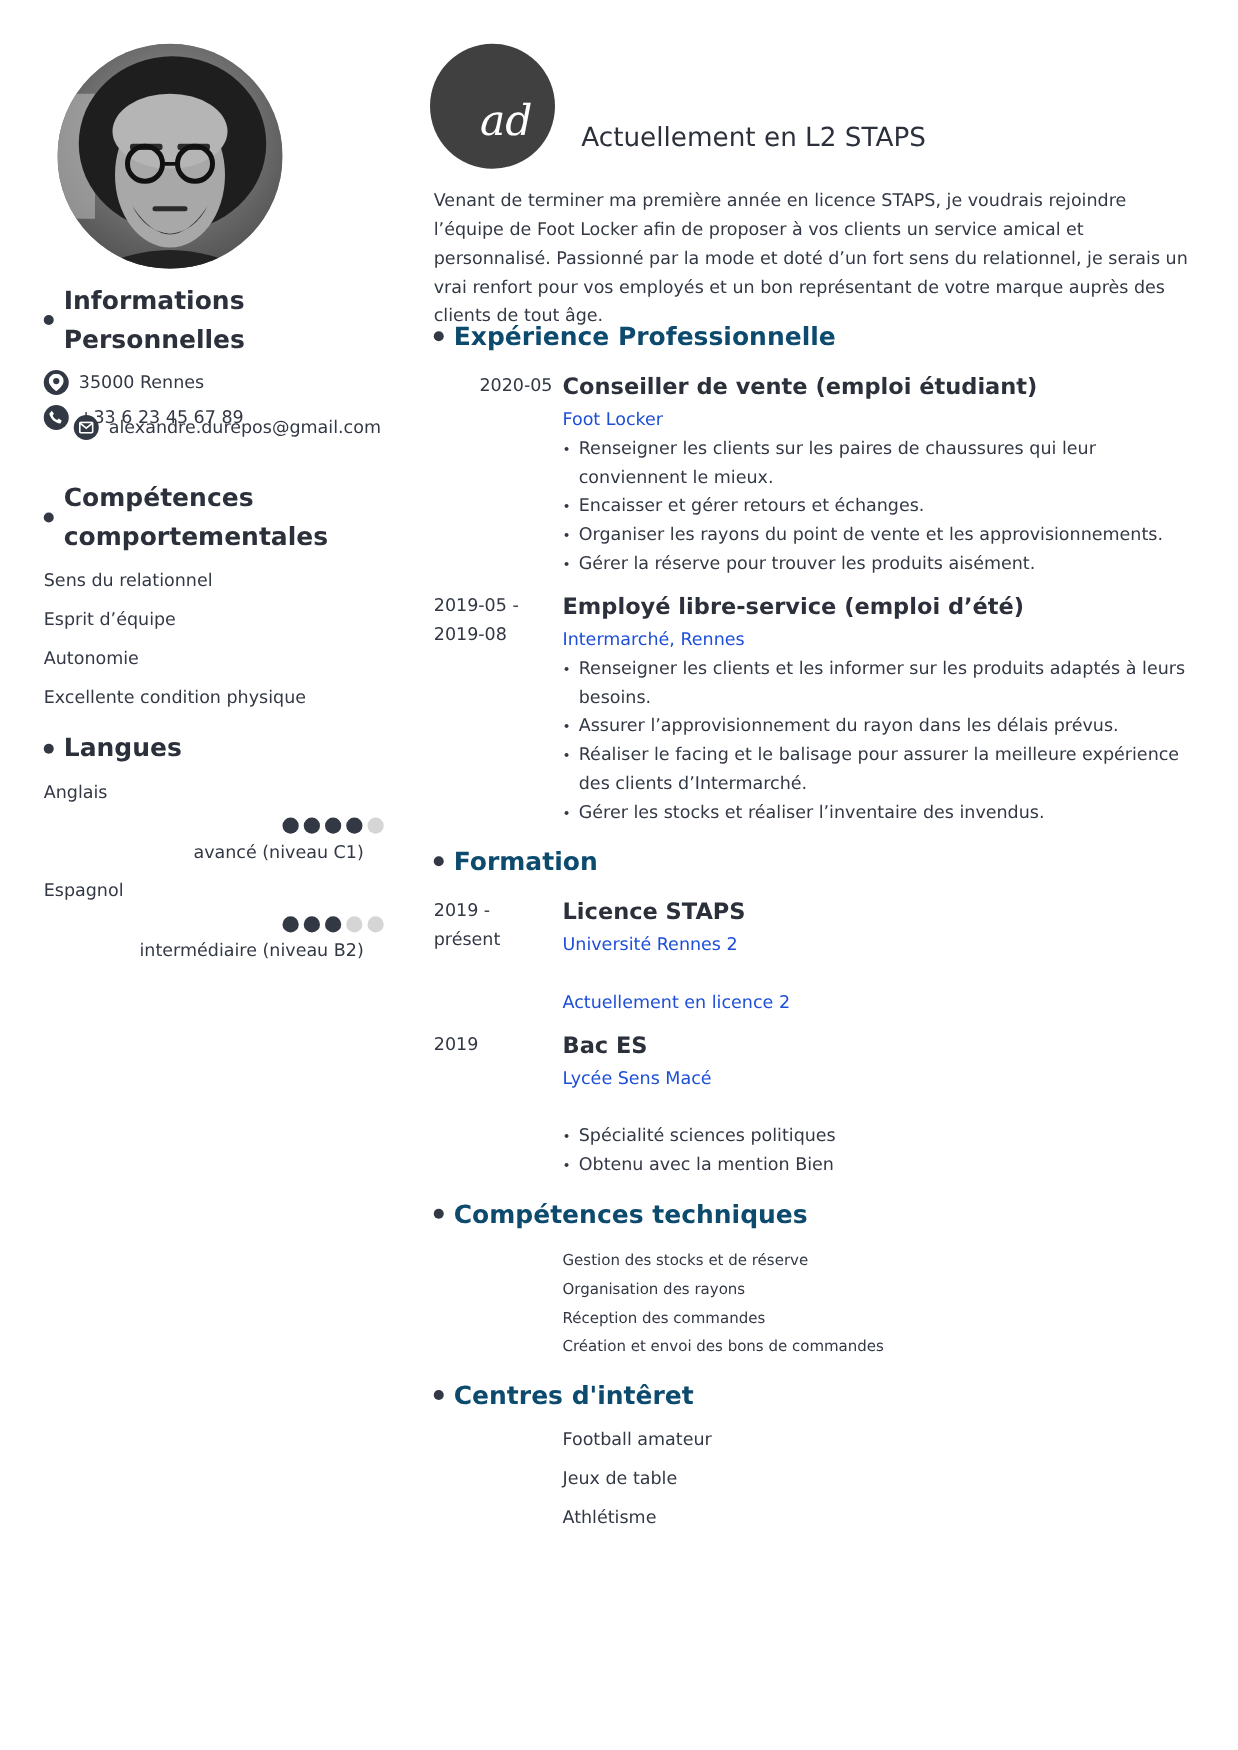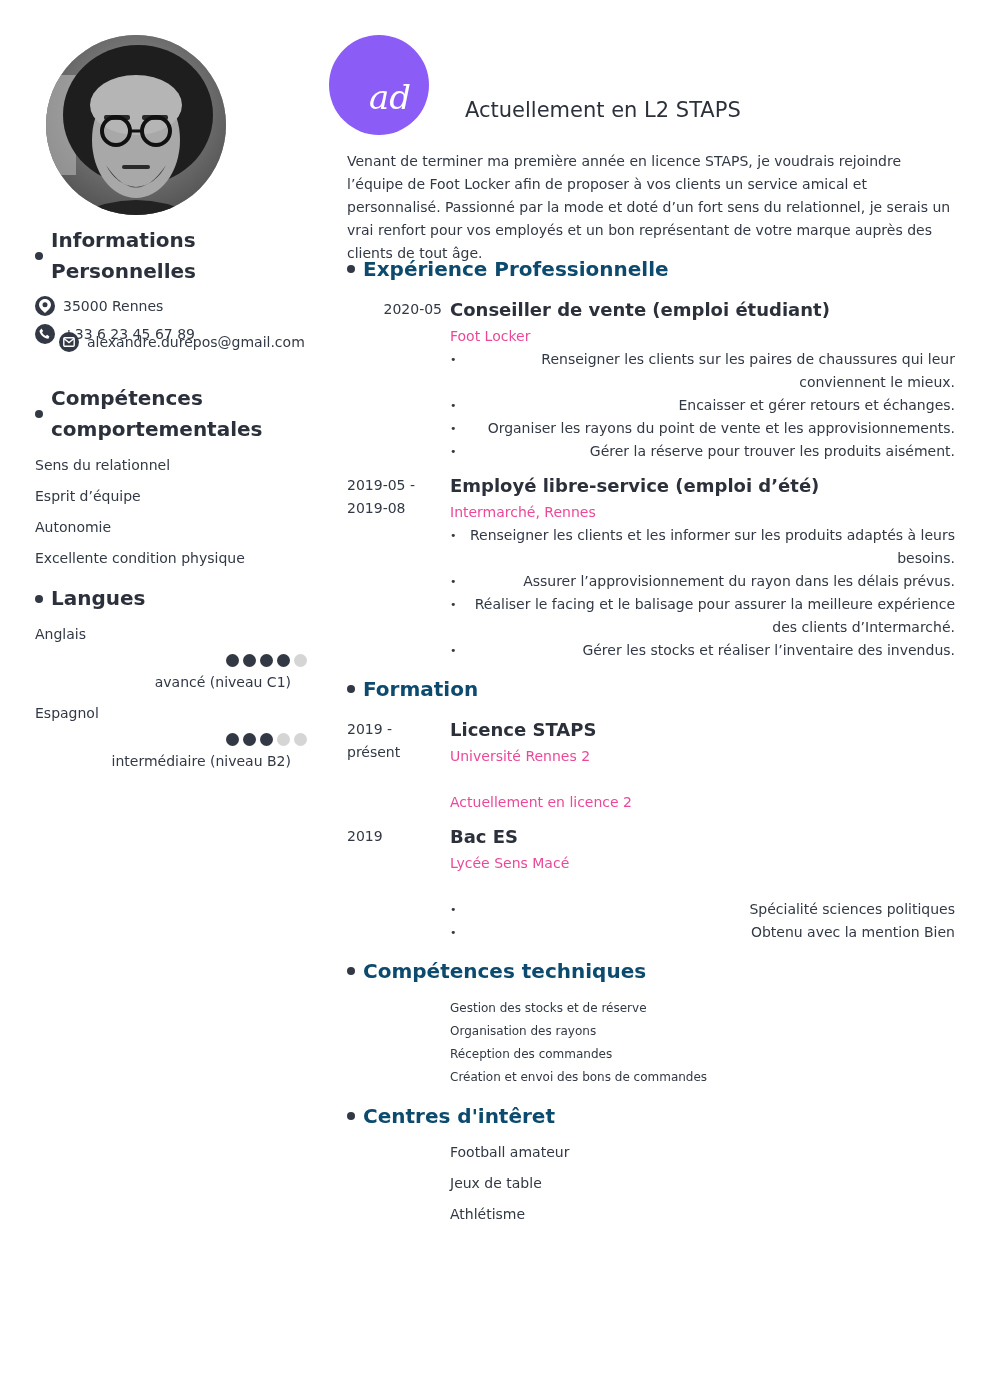--- a/index.html
+++ b/index.html
@@ -50,23 +50,23 @@
     position: absolute; right: 0; display: flex; gap: 4px;
   }
   .lang-dots .d { width: 13px; height: 13px; border-radius: 50%; background: #d5d5d5; }
   .lang-dots .d.on { background: #323844; }
   .lang-level {
     position: absolute; right: 16px; font-size: 14px; color: #323844; text-align: right;
   }
 
   
   .monogram {
-    position: absolute; left: 329px; top: 35px;
+    position: absolute; left: 344px; top: 35px;
     width: 100px; height: 100px; border-radius: 50%;
-    background: #8b5cf6; color: #ffffff;
+    background: #404040; color: #ffffff;
   }
   .monogram span {
     position: absolute; left: 40px; top: 42px;
     font-family: "DejaVu Serif", "Liberation Serif", serif;
     font-style: italic; font-size: 34px; line-height: 40px;
   }
   .name {
     position: absolute; left: 465px; top: 38px;
     font-size: 42px; line-height: 56px; color: #2b303b; white-space: nowrap;
     letter-spacing: -0.5px;
@@ -94,26 +94,26 @@
   .date {
     position: absolute; left: 347px; width: 95px;
     font-size: 14px; line-height: 23px; color: #323844;
   }
   .entry-title {
     position: absolute; left: 450px;
     font-weight: bold; font-size: 18px; line-height: 26px; color: #2b303b; white-space: nowrap;
   }
   .entry-sub {
     position: absolute; left: 450px;
-    font-size: 14px; line-height: 23px; color: #ec4899;
+    font-size: 14px; line-height: 23px; color: #1d4ed8;
   }
   .bullets {
     position: absolute; left: 450px; width: 505px;
     list-style: none;
-    font-size: 14px; line-height: 23px; color: #323844; text-align: right;
+    font-size: 14px; line-height: 23px; color: #323844;
   }
   .bullets li { position: relative; padding-left: 13px; }
   .bullets li::before {
     content: "•"; position: absolute; left: 0; top: 0; font-size: 11px;
   }
   .plain-list {
     position: absolute; left: 450px;
     font-size: 12px; color: #323844;
   }
   .plain-list div { line-height: 23px; }

